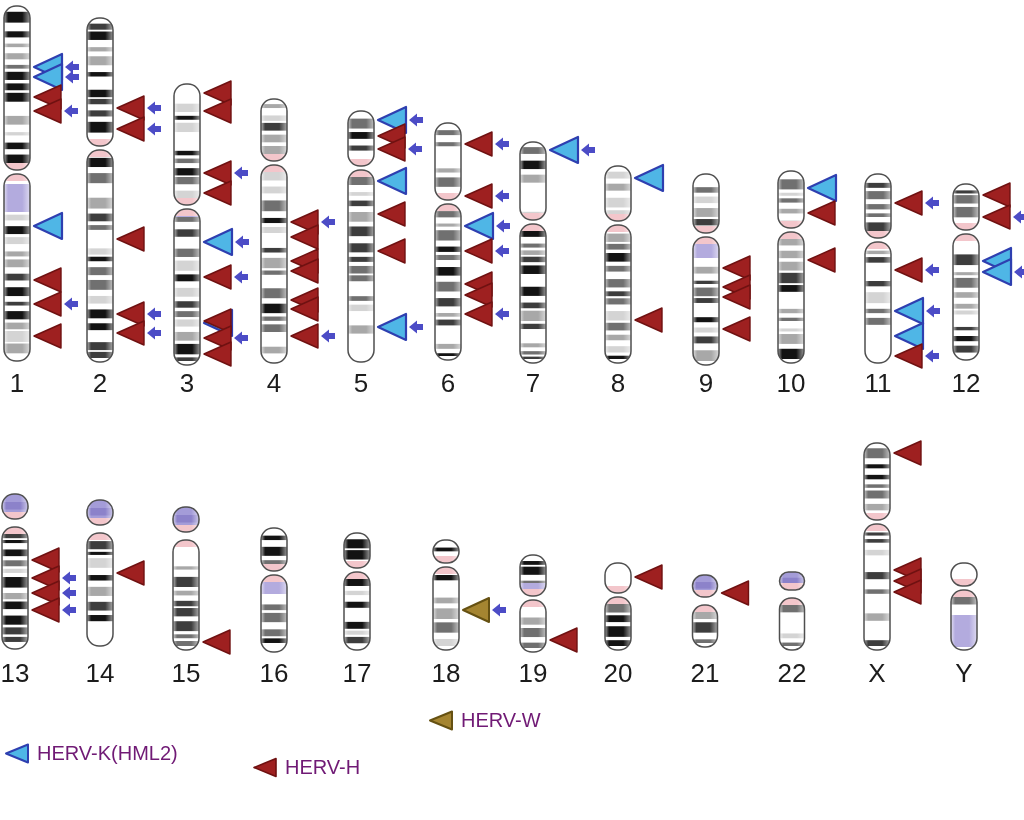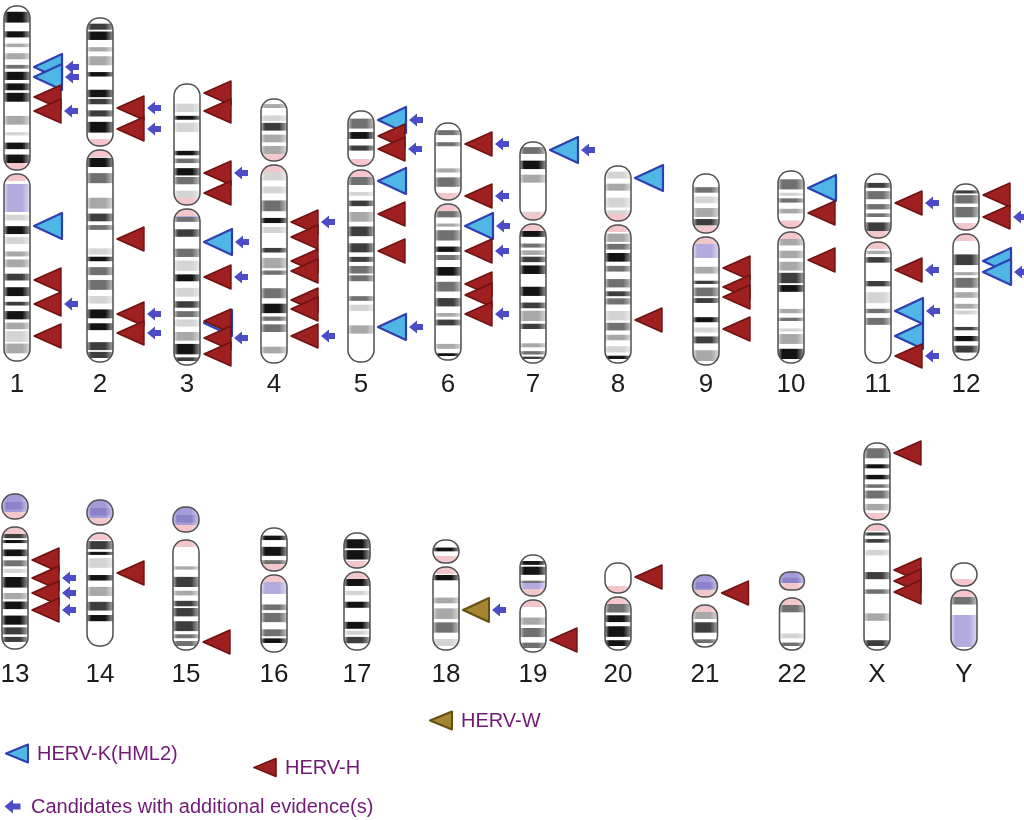--- a/index.html
+++ b/index.html
@@ -959,20 +959,14 @@
     <span class="legend-label">HERV-H</span>
   </div>
 
   <div class="legend-item" id="legend-w">
     <svg class="tri-icon" width="26" height="23">
       <polygon points="2,11.5 24,2.5 24,20.5" stroke-width="2" stroke-linejoin="round" fill="#a58531" stroke="#665112"></polygon>
     </svg>
     <span class="legend-label">HERV-W</span>
   </div>
 
-  <div class="legend-item" id="legend-note">
-    <svg class="arrow-icon" width="17" height="15">
-      <polygon points="0.5,7.5 9,0.5 9,4.5 16.5,4.5 16.5,10.5 9,10.5 9,14.5" fill="#4c4cc6"></polygon>
-    </svg>
-    <span class="legend-label">Candidates with additional evidence(s)</span>
-  </div>
 
 </div>
 
 </body></html>

